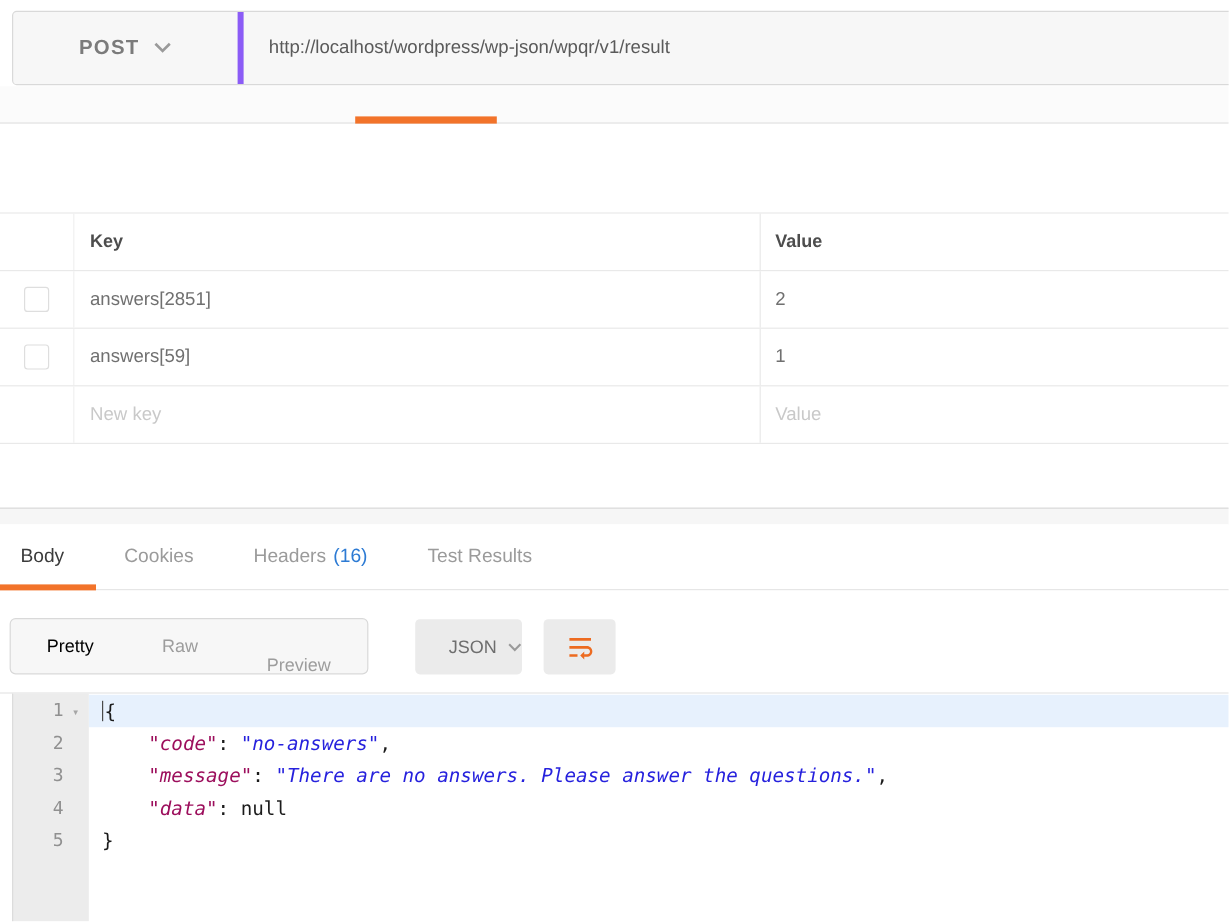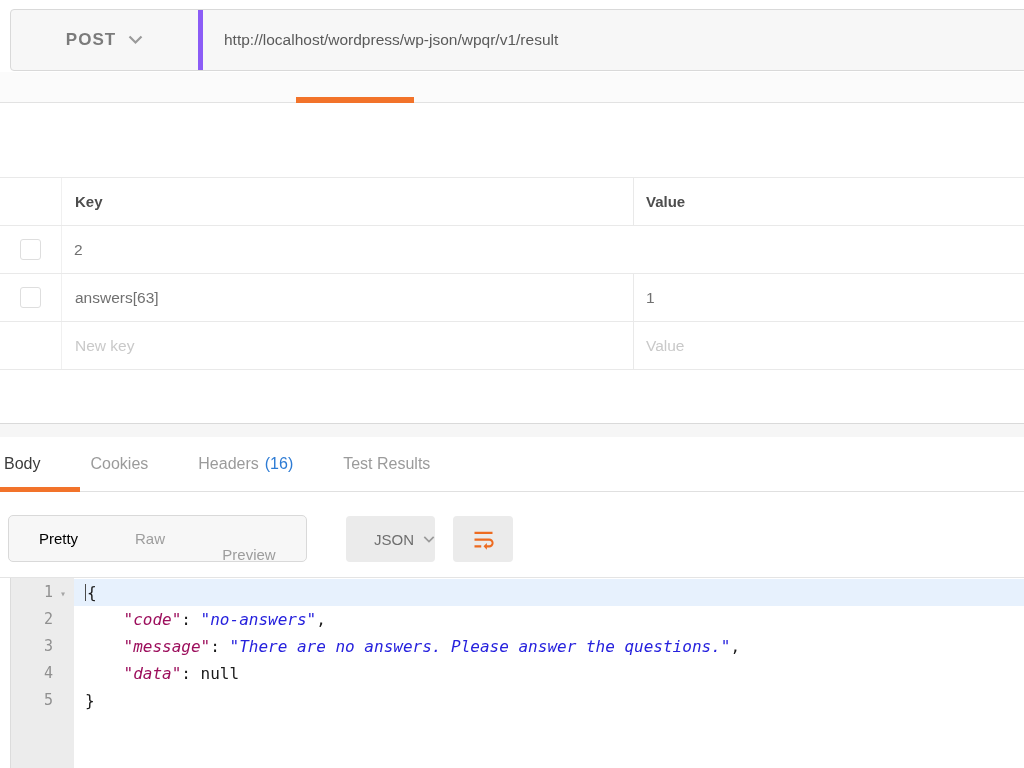--- a/index.html
+++ b/index.html
@@ -73,21 +73,21 @@
   .ftable input.newfield::placeholder { color:#c9c9c9; }
 
   
   .band { position:absolute; top:423px; left:0; width:1024px; height:14px;
           background:#f6f6f6; border-top:1px solid #dadada; }
 
   
   .rtabs {
     position:absolute; top:437px; left:0; width:1024px; height:55px;
     background:#fff; border-bottom:1px solid #e0e0e0;
-    display:flex; align-items:center; padding-left:4px; gap:50px;
+    display:flex; align-items:center; padding-left:17px; gap:50px;
   }
   .rtab { font-size:16px; color:#9b9b9b; cursor:pointer; display:flex; gap:6px; }
   .rtab.active { color:#3b3b3b; }
   .rtab .count { color:#2d7bd4; }
   .resp-tab-ind {
     position:absolute; left:0; bottom:-2px; width:80px; height:6px; background:#f2732a;
   }
 
   
   .viewbar { position:absolute; top:492px; left:0; width:1024px; height:85px; background:#fff; }
@@ -160,27 +160,28 @@
   <div class="ftable">
     <div class="trow">
       <div class="cell-check"></div>
       <div class="cell-key th">Key</div>
       <div class="cell-val th">Value</div>
     </div>
     <div class="trow">
       <div class="cell-check">
           <span class="checkbox"></span>
         </div>
+      <div class="cell-key td">answers[2851]</div>
       <div class="cell-val td">2</div>
     </div>
     <div class="trow">
       <div class="cell-check">
           <span class="checkbox"></span>
         </div>
-      <div class="cell-key td">answers[63]</div>
+      <div class="cell-key td">answers[59]</div>
       <div class="cell-val td">1</div>
     </div>
     <div class="trow">
       <div class="cell-check"></div>
       <div class="cell-key">
         <input class="newfield" type="text" placeholder="New key" style="">
       </div>
       <div class="cell-val">
         <input class="newfield" type="text" placeholder="Value" style="">
       </div>

